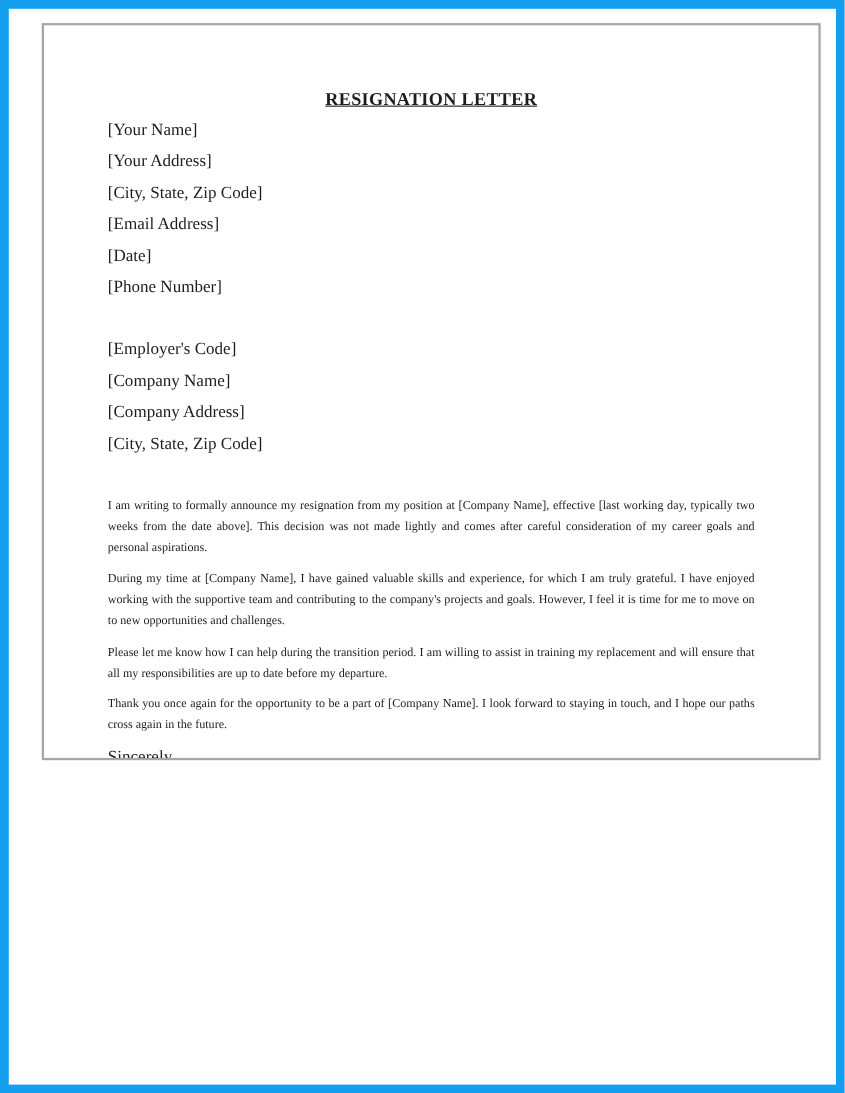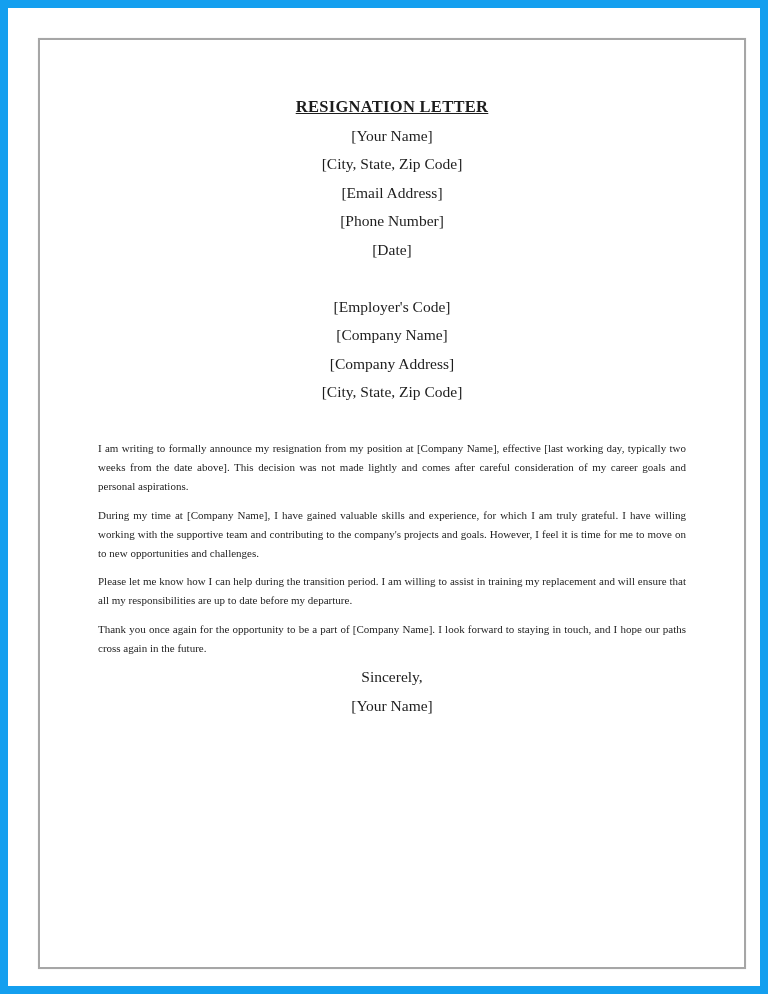--- a/index.html
+++ b/index.html
@@ -19,44 +19,43 @@
     inset: 0;
     width: 768px;
     height: 994px;
     box-sizing: border-box;
     border: 8px solid #149fef;
     background: #ffffff;
   }
   .sheet {
     position: absolute;
     left: 30px;
-    top: 30px;
+    top: 13px;
     width: 708px;
-    height: 931px;
+    height: 670px;
     box-sizing: border-box;
     border: 2px solid #a6a6a6;
     box-shadow: 0 0 1px rgba(0,0,0,0.15);
     background: #ffffff;
     padding: 57px 58px 0 58px;
     overflow: hidden;
   }
   .title {
     font-size: 16.5px;
     line-height: 19px;
     font-weight: bold;
     text-decoration: underline;
     text-align: center;
     letter-spacing: 0.3px;
     margin: 0 0 9.5px 0;
   }
   .line {
     font-size: 15.5px;
     line-height: 19px;
     margin: 0 0 9.5px 0;
-    text-align: center;
   }
   p.body-par {
     font-size: 11px;
     line-height: 19px;
     margin: 0 0 9.5px 0;
     text-align: justify;
   }
   .blank {
     height: 19px;
     margin: 0 0 9.5px 0;
@@ -64,37 +63,38 @@
 </style>
 </head>
 <body>
 
 <div class="frame">
   <div class="sheet">
 
     <h1 class="title">RESIGNATION LETTER</h1>
 
     <div class="line">[Your Name]</div>
+    <div class="line">[Your Address]</div>
     <div class="line">[City, State, Zip Code]</div>
     <div class="line">[Email Address]</div>
+    <div class="line">[Date]</div>
     <div class="line">[Phone Number]</div>
-    <div class="line">[Date]</div>
 
     <div class="blank"></div>
 
     <div class="line">[Employer's Code]</div>
     <div class="line">[Company Name]</div>
     <div class="line">[Company Address]</div>
     <div class="line">[City, State, Zip Code]</div>
 
     <div class="blank"></div>
 
 
     <p class="body-par">I am writing to formally announce my resignation from my position at [Company Name], effective [last working day, typically two weeks from the date above]. This decision was not made lightly and comes after careful consideration of my career goals and personal aspirations.</p>
-    <p class="body-par">During my time at [Company Name], I have gained valuable skills and experience, for which I am truly grateful. I have willing working with the supportive team and contributing to the company's projects and goals. However, I feel it is time for me to move on to new opportunities and challenges.</p>
+    <p class="body-par">During my time at [Company Name], I have gained valuable skills and experience, for which I am truly grateful. I have enjoyed working with the supportive team and contributing to the company's projects and goals. However, I feel it is time for me to move on to new opportunities and challenges.</p>
     <p class="body-par">Please let me know how I can help during the transition period. I am willing to assist in training my replacement and will ensure that all my responsibilities are up to date before my departure.</p>
     <p class="body-par">Thank you once again for the opportunity to be a part of [Company Name]. I look forward to staying in touch, and I hope our paths cross again in the future.</p>
 
     <div class="line">Sincerely,</div>
     <div class="line">[Your Name]</div>
 
   </div>
 </div>
 
 </body></html>

